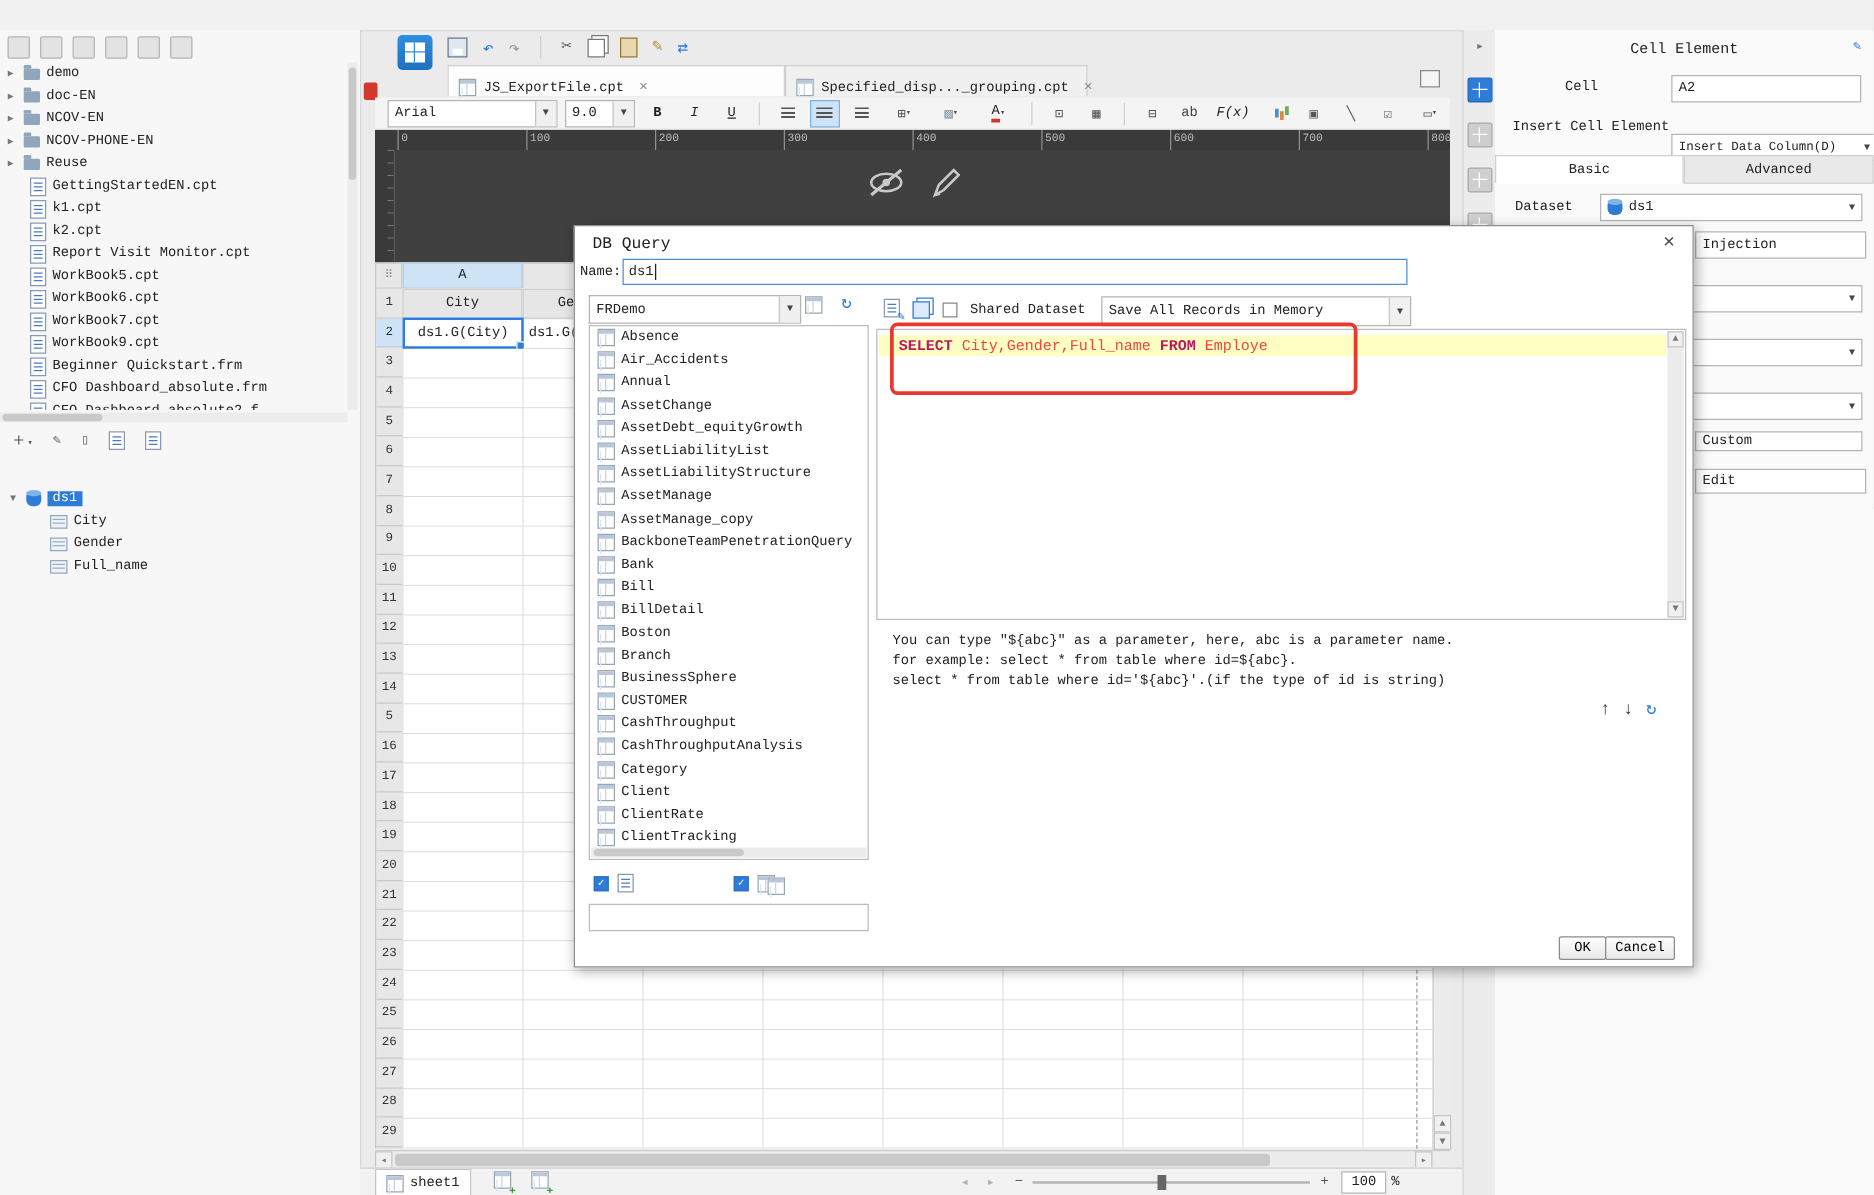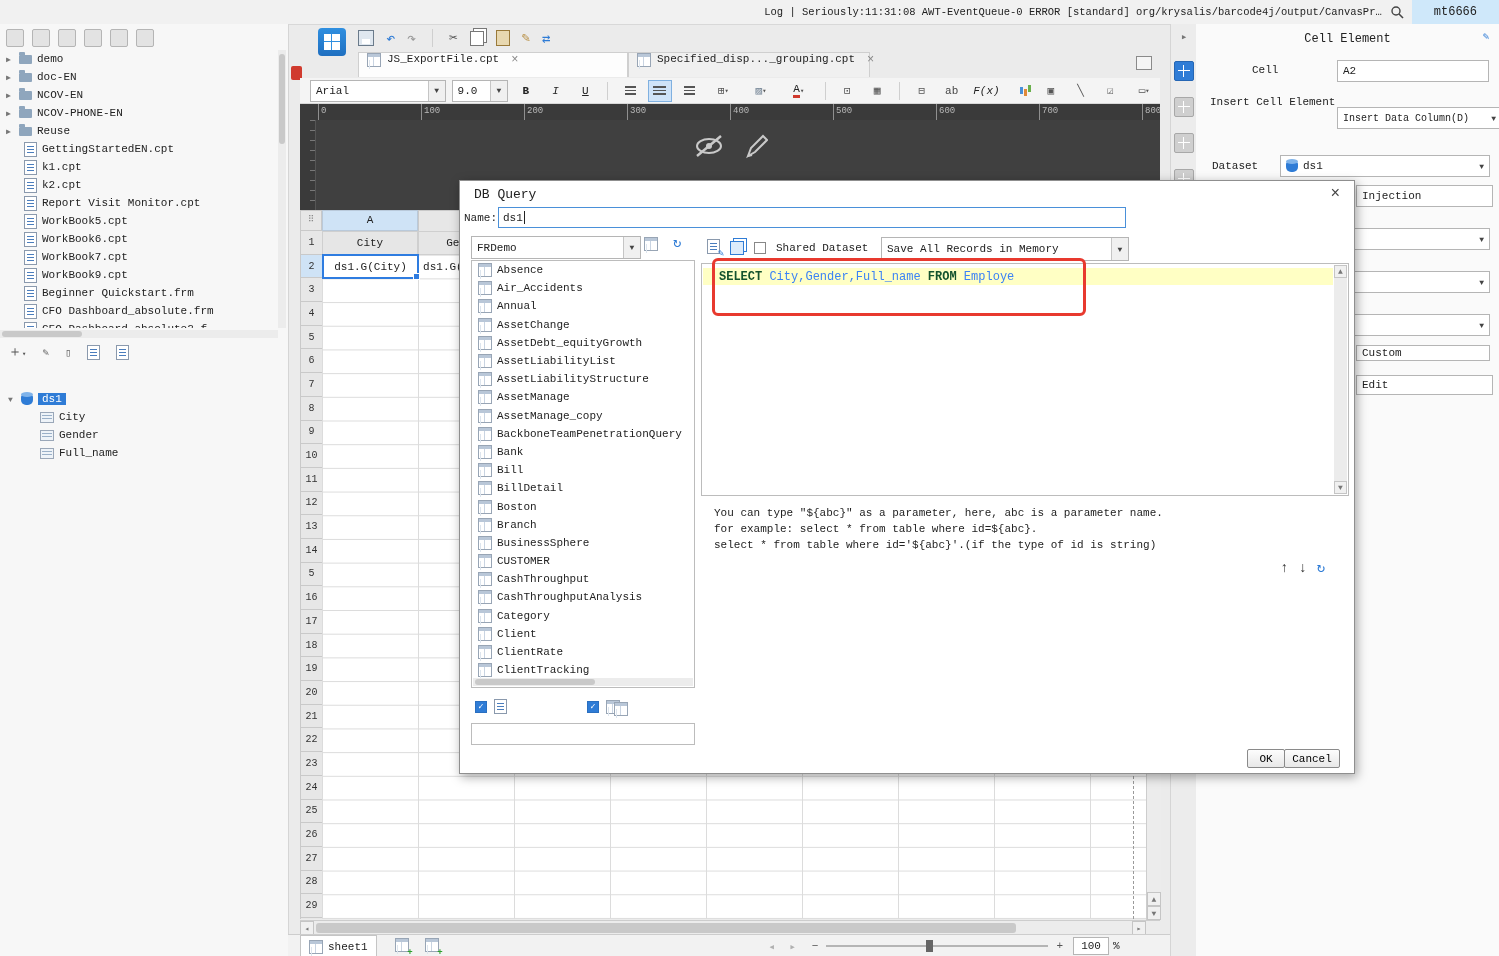--- a/index.html
+++ b/index.html
@@ -28,21 +28,21 @@
   .i-db{width:12px;height:10px;background:#2f7cd6;border-radius:2px 2px 5px 5px;position:relative;flex:0 0 auto;display:inline-block;margin-top:2px}
   .i-db::before{content:"";position:absolute;top:-3px;left:0;width:12px;height:5px;background:#7fb3ea;border-radius:50%}
   .i-field{width:12px;height:9px;border:1px solid #9aa7b8;background:#eef3f8;position:relative;flex:0 0 auto}
   .i-field::before{content:"";position:absolute;left:1px;right:1px;top:2px;height:1px;background:#9ab0c8;box-shadow:0 3px 0 #9ab0c8}
   .ds-tab{width:144px;height:22px;display:flex;align-items:center;justify-content:center;border:1px solid #cfcfcf;background:#e2e2e2;font-size:11px}
   .ds-tab.active{background:#fff;border-bottom-color:#fff}
   .sbar{background:#ececec}
   .sthumb{background:#c9c9c9;border-radius:3px}
   
   .ico-ch{font-size:14px;color:#555;line-height:16px}
-  .doc-tab{height:24px;background:#fdfdfd;border:1px solid #cfcfcf;border-bottom:none;display:flex;align-items:flex-start;gap:6px;padding:0 8px;font-size:11px}
+  .doc-tab{height:24px;background:#fdfdfd;border:1px solid #cfcfcf;border-bottom:none;display:flex;align-items:flex-end;gap:6px;padding:0 8px;font-size:11px}
   .doc-tab .x{color:#888;font-size:12px;margin-left:6px}
   .combo{background:#fff;border:1px solid #b5b5b5;display:flex;align-items:center;font-size:11px}
   .combo .lbl{padding:0 5px;flex:1;white-space:nowrap;overflow:hidden}
   .combo .arr{width:16px;align-self:stretch;background:#f0f0f0;border-left:1px solid #c5c5c5;display:flex;align-items:center;justify-content:center;font-size:8px;color:#444}
   .fbtn{width:22px;height:20px;display:flex;align-items:center;justify-content:center;border:1px solid transparent}
   .fbtn.active{background:#cfe3f8;border-color:#7fb0e0}
   .bars{width:13px;height:9px;background:repeating-linear-gradient(to bottom,#555 0 1.6px,transparent 1.6px 3.6px)}
   .vsep{width:1px;height:18px;background:#cfcfcf;margin:0 4px}
   
   #canvas-dark{left:300px;top:104px;width:860px;height:106px;background:#404040}
@@ -79,41 +79,33 @@
   .rp-label{font-size:11px;white-space:nowrap}
   .rp-box{background:#fff;border:1px solid #b5b5b5;box-sizing:border-box;display:flex;align-items:center;padding:0 5px;font-size:11px}
   .rp-tab{width:151px;height:23px;display:flex;align-items:center;justify-content:center;border:1px solid #cfcfcf;box-sizing:border-box;background:#e9e9e9}
   .rp-tab.active{background:#fff;border-bottom-color:#fff}
   
   #dialog{left:459px;top:180px;width:894px;height:592px;background:#fff;border:1px solid #8f8f8f;box-shadow:2px 3px 10px rgba(0,0,0,.35)}
   .dlg-border{border:1px solid #bcbcbc;box-sizing:border-box;background:#fff}
   .list-item{height:18.2px;display:flex;align-items:center;gap:5px;padding-left:6px;white-space:nowrap;font-size:11px}
   .cb{width:12px;height:12px;box-sizing:border-box;border:1px solid #888;background:#fff;font-size:9px;line-height:10px;text-align:center;color:#fff}
   .cb.checked{background:#2f7cd6;border-color:#2a6fc0}
-  .sql-kw{color:#14532d;font-weight:bold}
-  .sql-id{color:#3b82f6}
+  .sql-kw{color:#be185d;font-weight:bold}
+  .sql-id{color:#ef4444}
   #red-annotation{left:712px;top:258px;width:368px;height:52px;border:3px solid #e8392e;border-radius:6px;pointer-events:none}
   .btn{background:linear-gradient(#fdfdfd,#e8e8e8);border:1px solid #8a8a8a;border-radius:2px;font-size:11px;font-family:inherit;padding:0}
   .help-line{font-size:11px;white-space:nowrap}
   .arrow-ico{font-size:14px;color:#333}
 </style>
 </head>
 <body>
 
 <div id="app">
 
   <div id="menubar" class="abs">
-    <div id="menu-right">
-      <span id="log-text">Log | Seriously:11:31:08 AWT-EventQueue-0 ERROR [standard] org/krysalis/barcode4j/output/CanvasPr…</span>
-      <svg width="14" height="14" viewBox="0 0 14 14">
-          <circle cx="6" cy="6" r="4" fill="none" stroke="#444" stroke-width="1.4"></circle>
-          <line x1="9" y1="9" x2="13" y2="13" stroke="#444" stroke-width="1.6"></line>
-        </svg>
-      <span id="user-badge">mt6666</span>
-    </div>
   </div>
 
   <div id="left-panel" class="abs">
     <div class="row" style="position:absolute;left:6px;top:5px;gap:8px">
       <span class="tb-ico"></span>
       <span class="tb-ico"></span>
       <span class="tb-ico"></span>
       <span class="tb-ico"></span>
       <span class="tb-ico"></span>
       <span class="tb-ico"></span>
@@ -417,20 +409,24 @@
   <div id="right-panel" class="abs">
     <div style="position:absolute;left:0;top:8px;width:100%;text-align:center;font-size:12px">Cell Element</div>
     <span style="position:absolute;right:10px;top:6px;color:#2f7cd6">✎</span>
     <div class="rp-label" style="position:absolute;left:56px;top:40px">Cell</div>
     <div class="rp-box" style="position:absolute;left:141px;top:36px;width:152px;height:22px">A2</div>
     <div class="rp-label" style="position:absolute;left:14px;top:72px">Insert Cell Element</div>
     <div class="rp-box" style="position:absolute;left:141px;top:83px;width:165px;height:22px;font-size:10px">
       <span style="flex:1;overflow:hidden;white-space:nowrap">Insert Data Column(D)</span>
         <span style="font-size:8px;color:#444">▼</span>
     </div>
+    <div class="row" style="position:absolute;left:0;top:100px">
+      <div class="rp-tab active">Basic</div>
+      <div class="rp-tab" style="width:152px">Advanced</div>
+    </div>
     <div class="rp-label" style="position:absolute;left:16px;top:136px">Dataset</div>
     <div class="rp-box" style="position:absolute;left:84px;top:131px;width:210px;height:22px;gap:5px">
       <span class="i-db"></span>
       <span style="flex:1">ds1</span>
         <span style="font-size:8px;color:#444">▼</span>
     </div>
 
     <div class="rp-box" style="position:absolute;left:160px;top:161px;width:137px;height:22px">Injection</div>
     <div class="rp-box" style="position:absolute;left:84px;top:204px;width:210px;height:22px">
         <span style="flex:1"></span>

